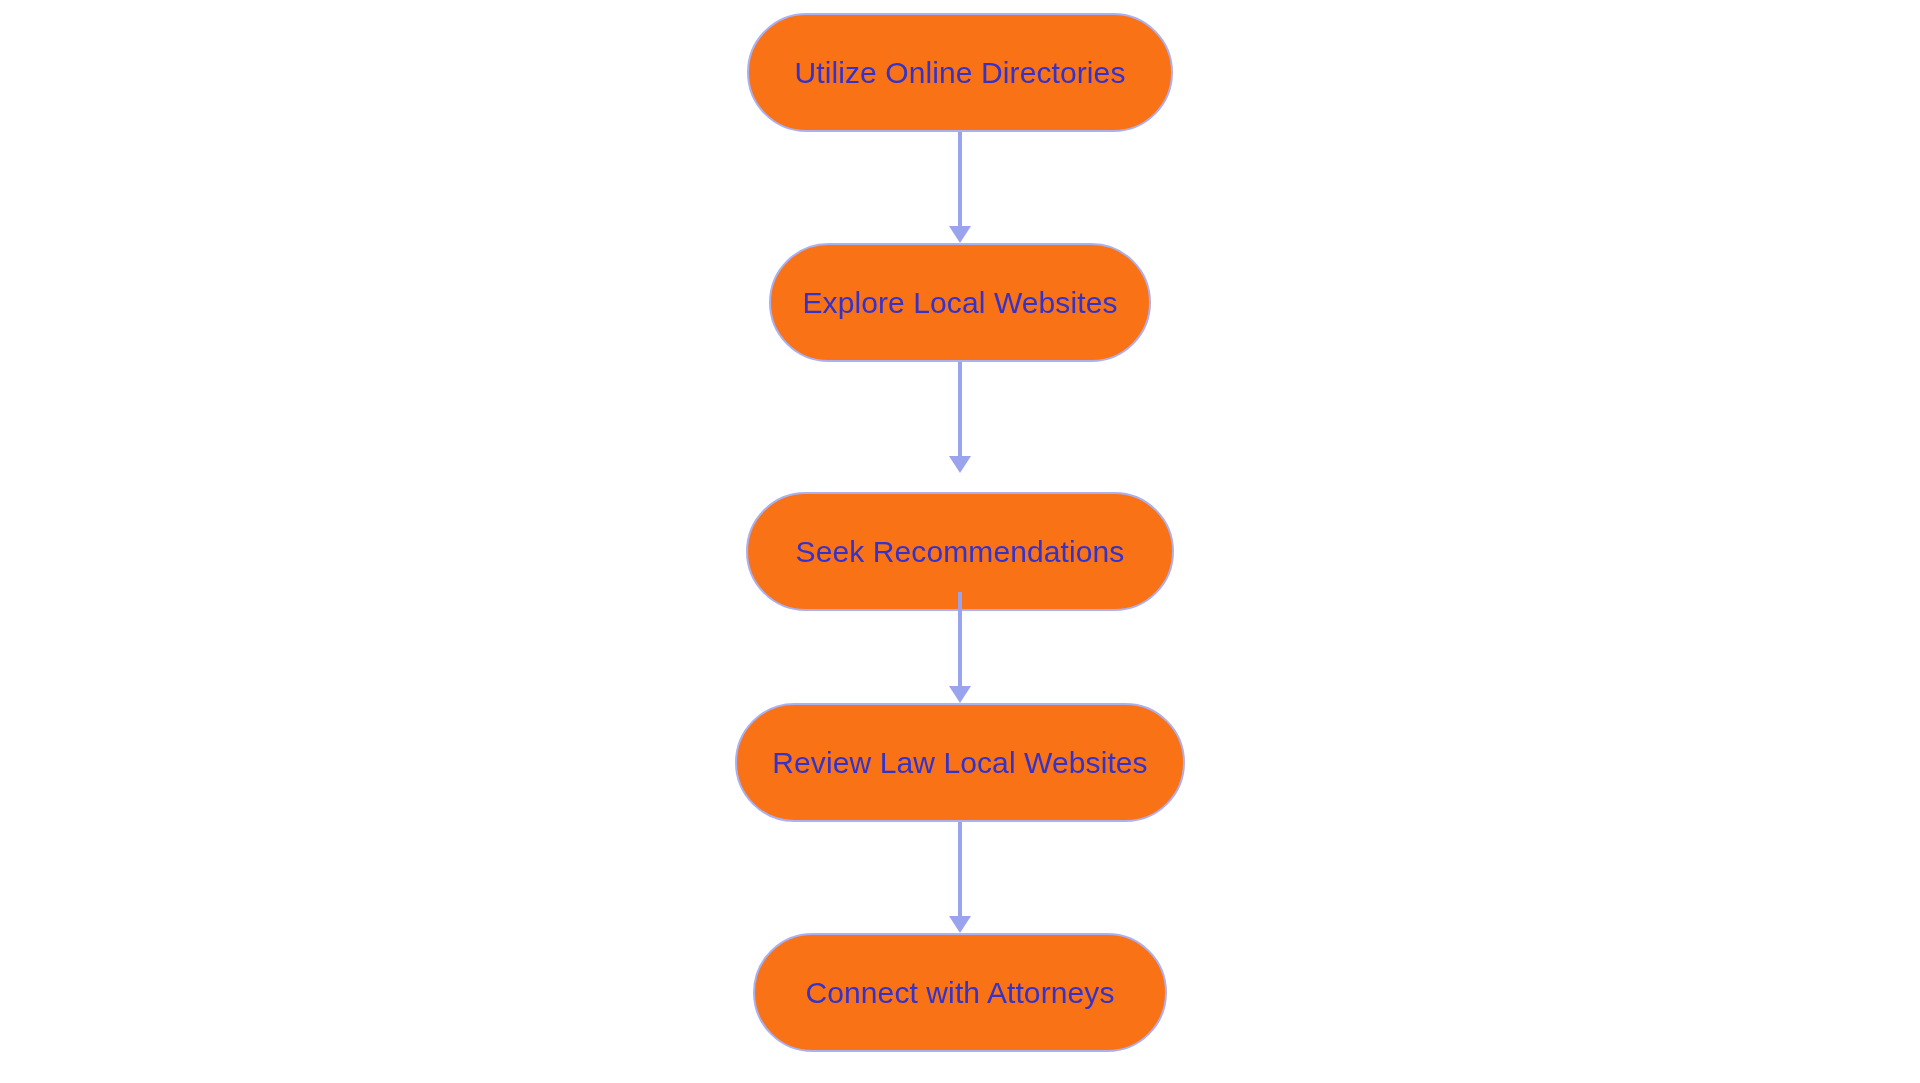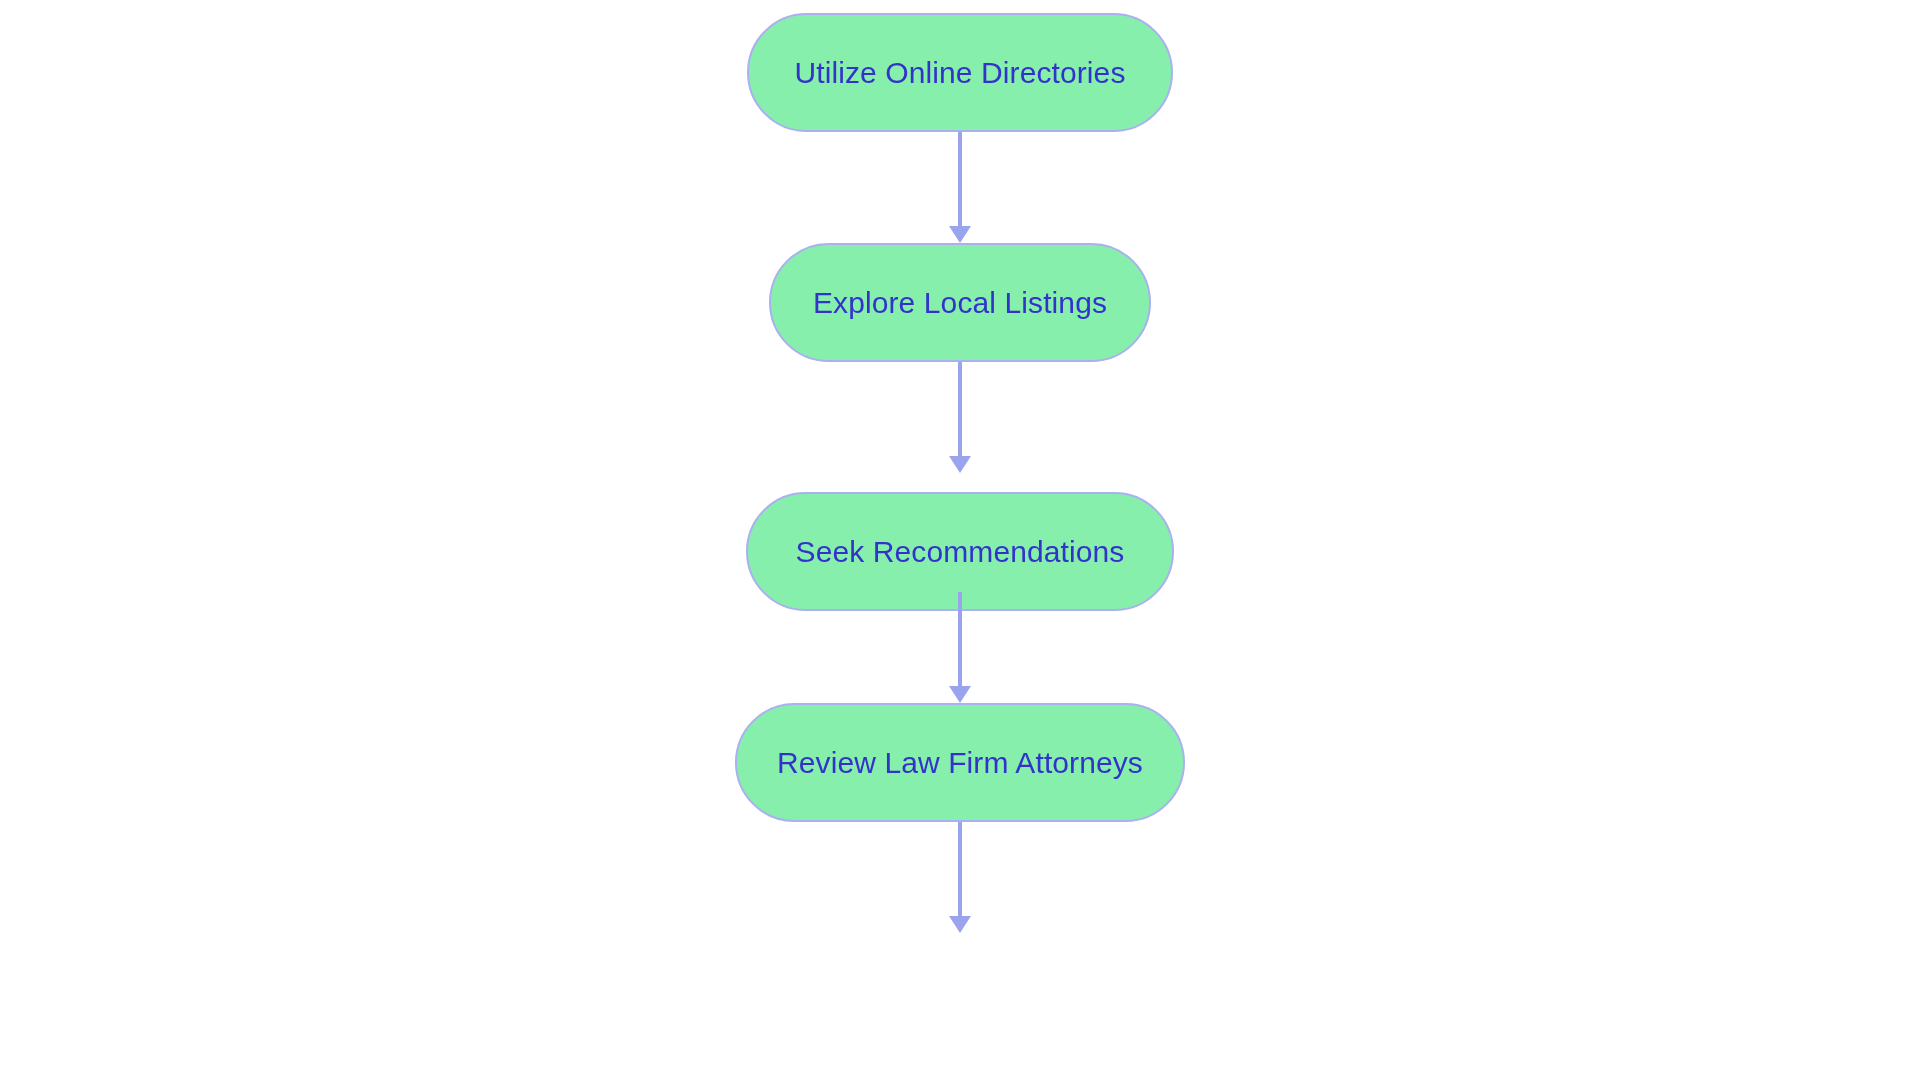--- a/index.html
+++ b/index.html
@@ -21,21 +21,21 @@
     height: 1083px;
     background: #ffffff;
   }
 
   
   .flow-node {
     position: absolute;
     box-sizing: border-box;
     height: 119px;
     border: 2px solid #aab0f0;
-    background: #86efac;
+    background: #f97316;
     border-radius: 60px;       
     display: flex;
     align-items: center;
     justify-content: center;
     left: 50%;
     transform: translateX(-50%);
   }
 
   .flow-node-label {
     font-size: 30px;
@@ -96,40 +96,43 @@
   <div class="flow-node node-1">
     <span class="flow-node-label">Utilize Online Directories</span>
   </div>
 
   <div class="flow-edge edge-1">
     <div class="edge-line"></div>
     <div class="edge-arrowhead"></div>
   </div>
 
   <div class="flow-node node-2">
-    <span class="flow-node-label">Explore Local Listings</span>
+    <span class="flow-node-label">Explore Local Websites</span>
   </div>
 
   <div class="flow-edge edge-2">
     <div class="edge-line"></div>
     <div class="edge-arrowhead"></div>
   </div>
 
   <div class="flow-node node-3">
     <span class="flow-node-label">Seek Recommendations</span>
   </div>
 
   <div class="flow-edge edge-3">
     <div class="edge-line"></div>
     <div class="edge-arrowhead"></div>
   </div>
 
   <div class="flow-node node-4">
-    <span class="flow-node-label">Review Law Firm Attorneys</span>
+    <span class="flow-node-label">Review Law Local Websites</span>
   </div>
 
   <div class="flow-edge edge-4">
     <div class="edge-line"></div>
     <div class="edge-arrowhead"></div>
   </div>
 
+  <div class="flow-node node-5">
+    <span class="flow-node-label">Connect with Attorneys</span>
+  </div>
 
 </div>
 
 </body></html>

